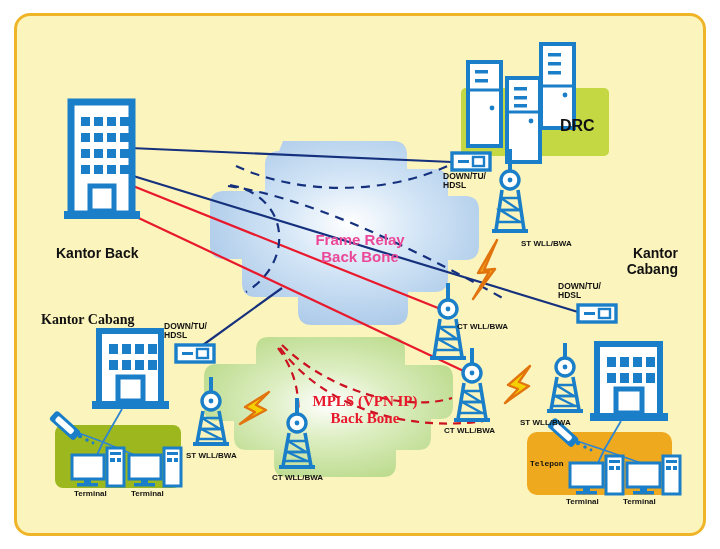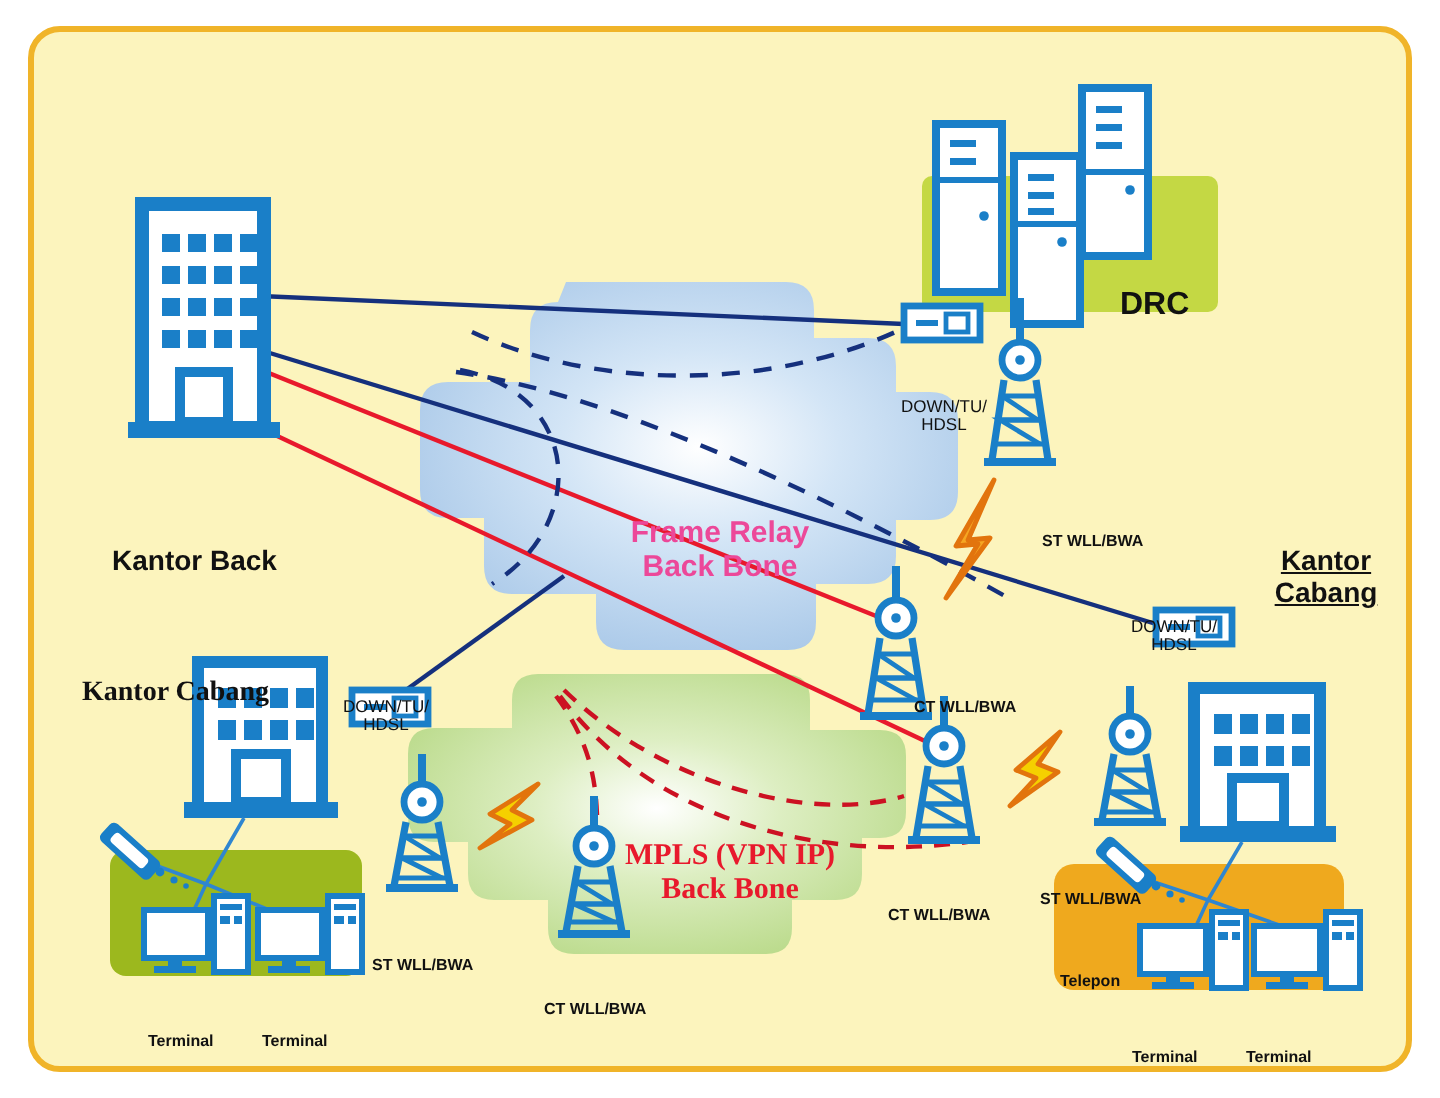--- a/index.html
+++ b/index.html
@@ -1,23 +1,23 @@
 <!DOCTYPE html>
 <html><head>
 <meta charset="utf-8">
 <style>
   html,body{margin:0;padding:0;background:#ffffff;}
   body{font-family:"Liberation Sans",sans-serif;}
   #stage{position:relative;width:720px;height:549px;background:#ffffff;overflow:hidden;}
   #frame{position:absolute;left:14px;top:13px;width:692px;height:523px;
          background:#fcf4bd;border:3px solid #f0b429;border-radius:16px;box-sizing:border-box;}
   svg.layer{position:absolute;left:0;top:0;width:720px;height:549px;overflow:visible;}
-  .lbl{position:absolute;white-space:nowrap;font-family:"Liberation Sans",sans-serif;margin-top:27px;}
+  .lbl{position:absolute;white-space:nowrap;font-family:"Liberation Sans",sans-serif;}
   .lbl-big{font-size:14px;font-weight:bold;color:#111111;}
-  .lbl-sm{font-size:8.5px;font-weight:normal;color:#111111;line-height:1.08;text-align:center;}
+  .lbl-sm{font-size:8.5px;font-weight:bold;color:#111111;line-height:1.08;}
   .lbl-tiny{font-size:8px;font-weight:bold;color:#111111;text-align:center;}
   .cloud-txt{font-size:15px;font-weight:bold;text-align:center;line-height:1.12;}
   .cloud-fr{color:#ec4899;}
   .cloud-mp{color:#e8192c;font-family:Liberation Serif, serif;}
 </style>
 </head>
 <body>
 
 <div id="stage">
 
@@ -320,21 +320,21 @@
       <rect x="666" y="460" width="11" height="3" fill="#1a7fc8"></rect>
       <rect x="666" y="466" width="5" height="4" fill="#1a7fc8"></rect>
       <rect x="673" y="466" width="4" height="4" fill="#1a7fc8"></rect>
     </g>
   </svg>
 
   <div class="lbl lbl-big" style="left:56px;top:245px;">Kantor Back</div>
 
   <div class="lbl lbl-big" style="left:41px;top:312px;font-family:Liberation Serif, serif;">Kantor Cabang</div>
 
-  <div class="lbl lbl-big" style="left:628px;top:246px;width:70px;text-align:center;line-height:1.14;text-decoration:underline;">Kantor<br>Cabang</div>
+  <div class="lbl lbl-big" style="left:608px;top:246px;width:70px;text-align:right;line-height:1.14;">Kantor<br>Cabang</div>
 
   <div class="lbl lbl-big" style="left:560px;top:117px;font-size:16px;">DRC</div>
 
   <div class="lbl lbl-sm" style="left:443px;top:172px;width:58px;">
     <span>DOWN/TU/</span><br>
     <span>HDSL</span>
   </div>
 
   <div class="lbl lbl-sm" style="left:164px;top:322px;width:58px;">
     <span>DOWN/TU/</span><br>
@@ -346,20 +346,20 @@
     <span>HDSL</span>
   </div>
 
   <div class="lbl lbl-tiny" style="left:521px;top:239px;">ST WLL/BWA</div>
   <div class="lbl lbl-tiny" style="left:186px;top:451px;">ST WLL/BWA</div>
   <div class="lbl lbl-tiny" style="left:520px;top:418px;">ST WLL/BWA</div>
   <div class="lbl lbl-tiny" style="left:457px;top:322px;">CT WLL/BWA</div>
   <div class="lbl lbl-tiny" style="left:444px;top:426px;">CT WLL/BWA</div>
   <div class="lbl lbl-tiny" style="left:272px;top:473px;">CT WLL/BWA</div>
 
-  <div class="lbl lbl-tiny" style="left:530px;top:459px;">Telepon</div>
+  <div class="lbl lbl-tiny" style="left:530px;top:459px;font-family:Liberation Mono, monospace;">Telepon</div>
 
   <div class="lbl lbl-tiny" style="left:74px;top:489px;">Terminal</div>
   <div class="lbl lbl-tiny" style="left:131px;top:489px;">Terminal</div>
   <div class="lbl lbl-tiny" style="left:566px;top:497px;">Terminal</div>
   <div class="lbl lbl-tiny" style="left:623px;top:497px;">Terminal</div>
 
 </div>
 
 </body></html>

